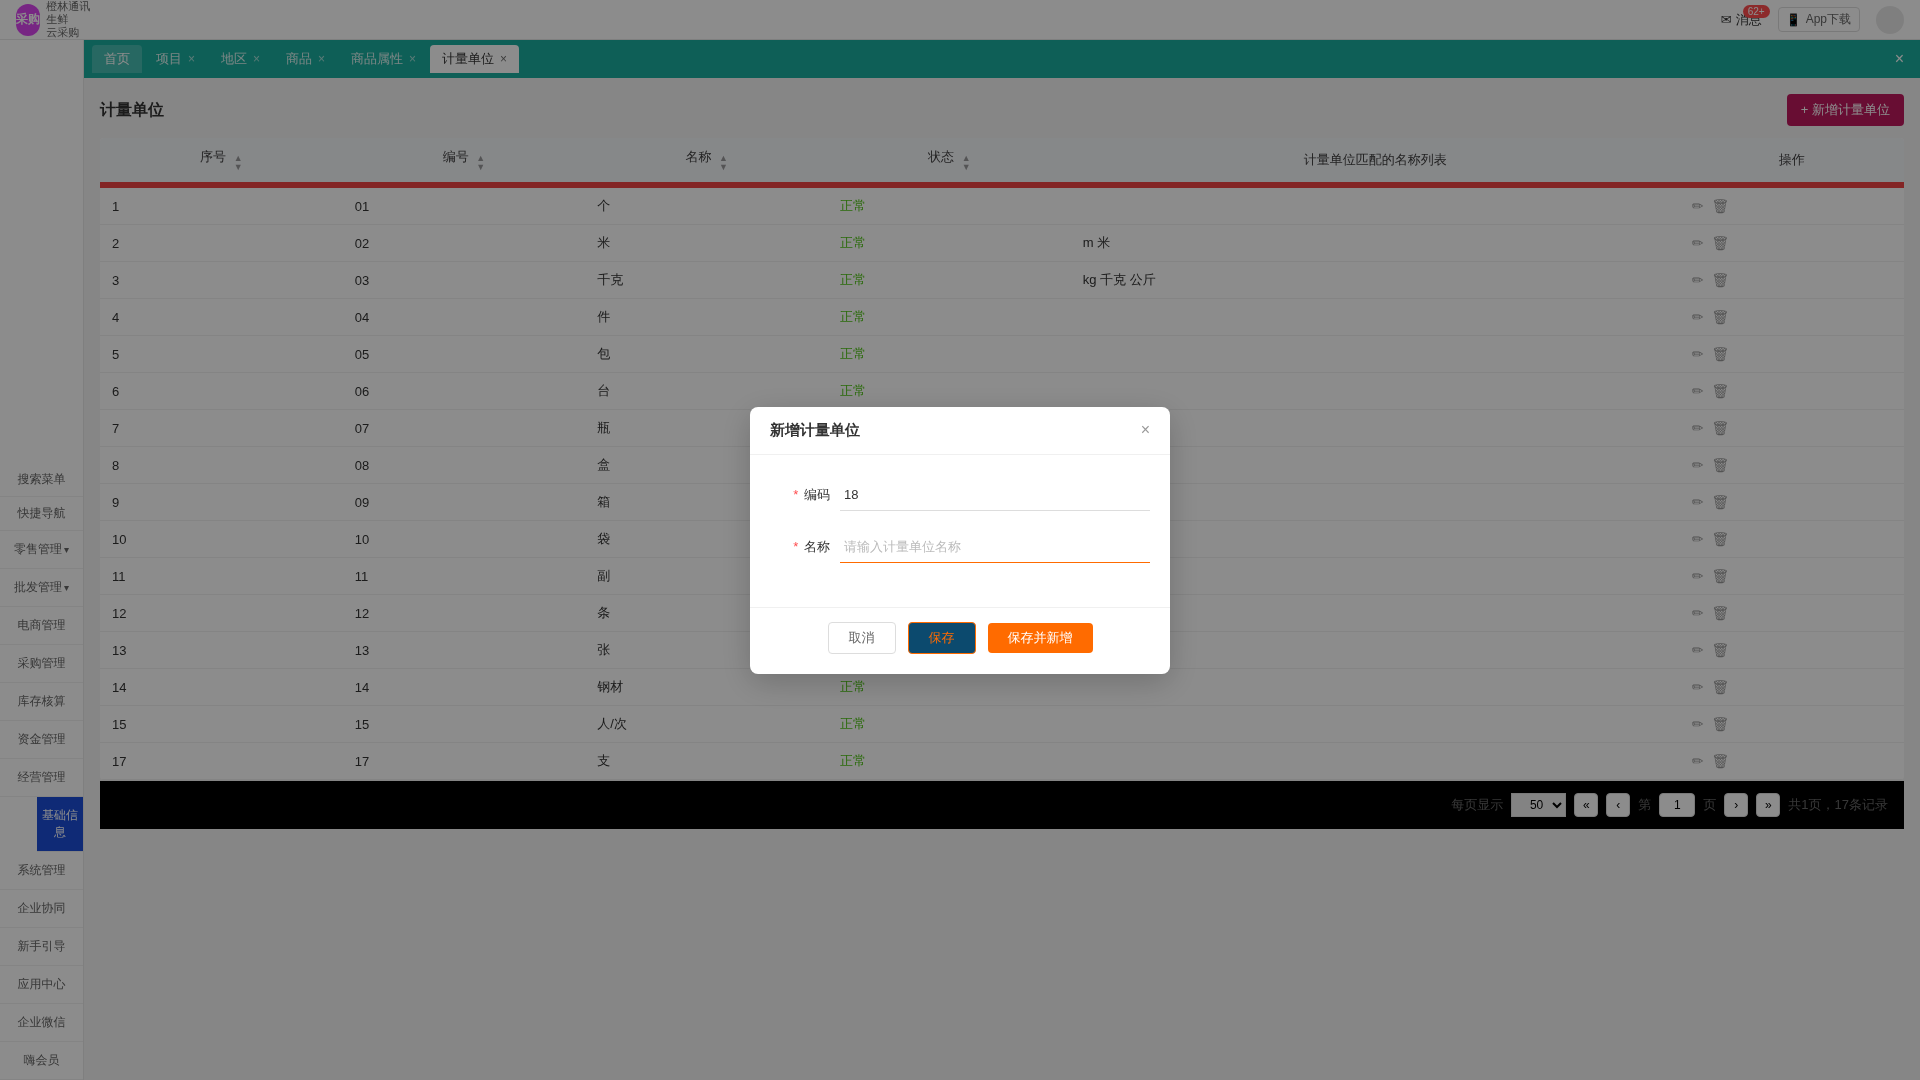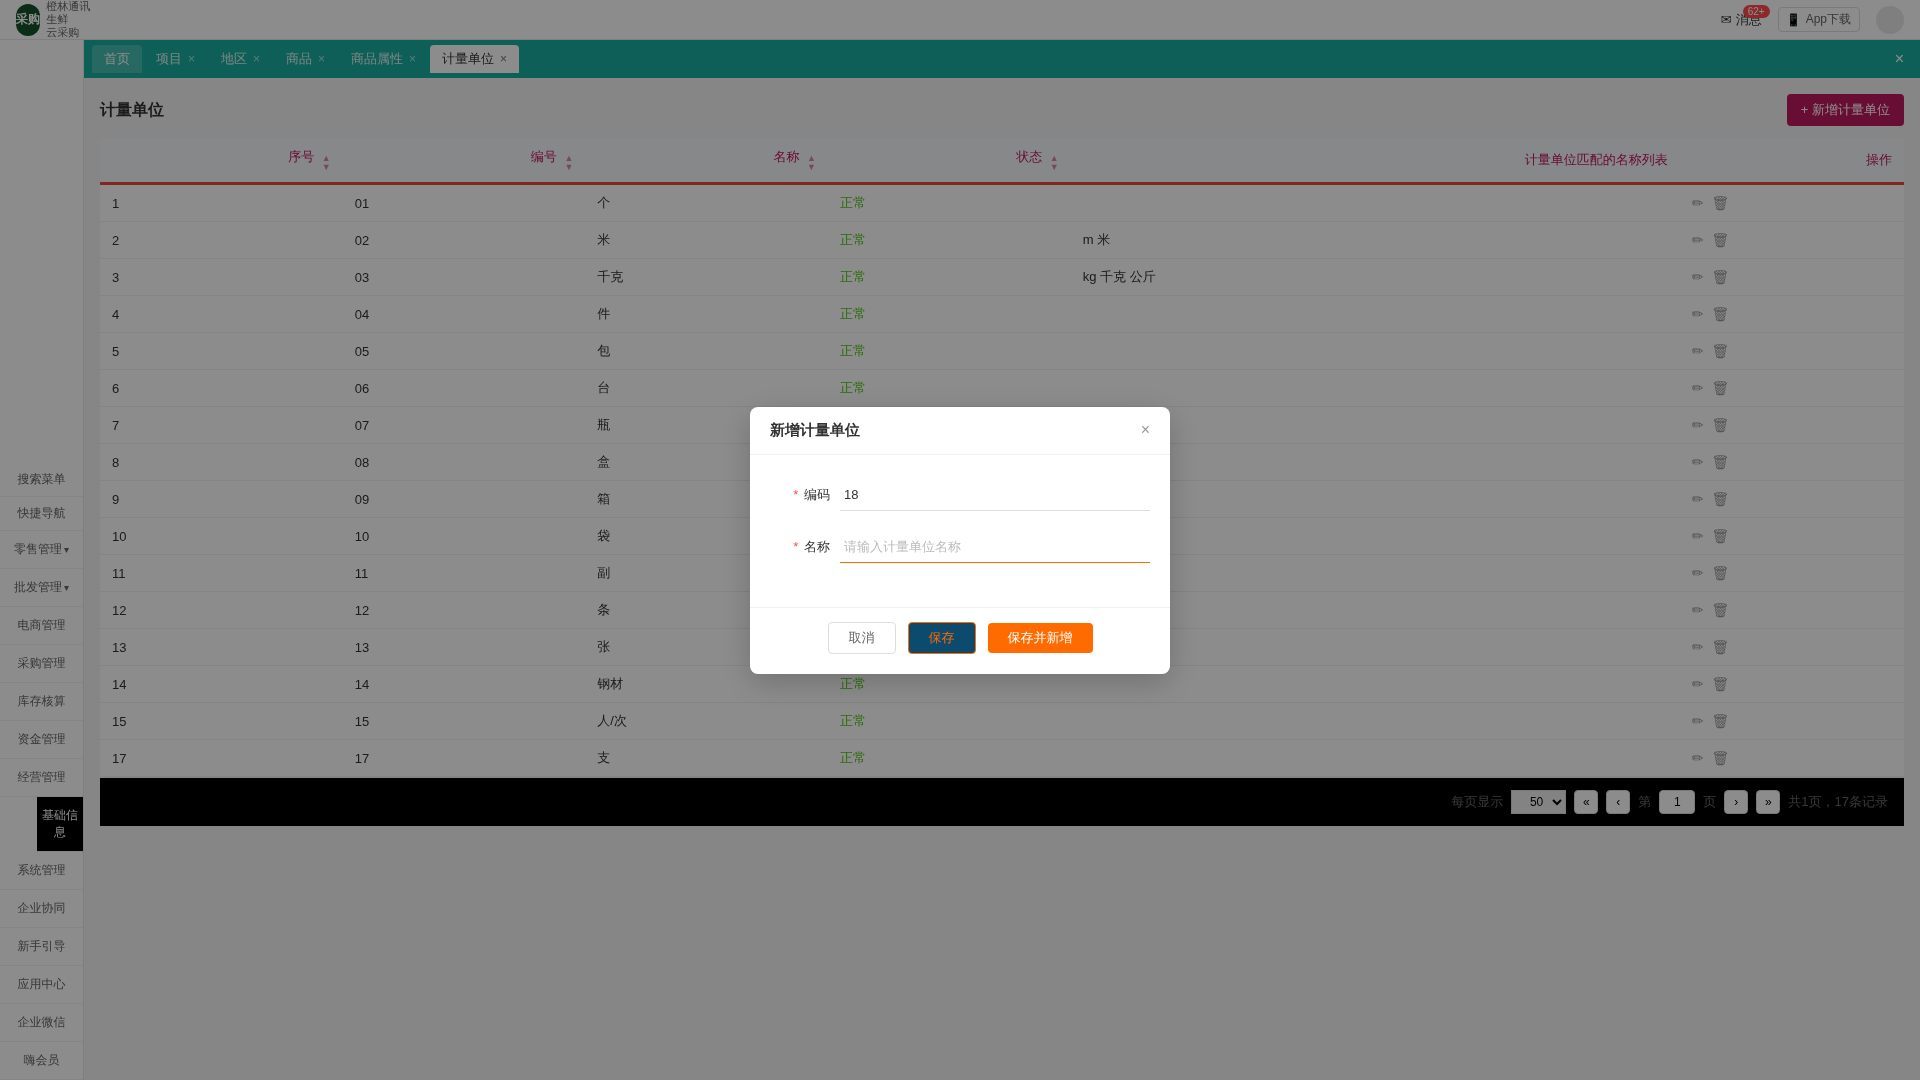--- a/index.html
+++ b/index.html
@@ -3,36 +3,36 @@
   <meta charset="utf-8">
   <style>
     * { box-sizing: border-box; margin: 0; padding: 0; }
     body { font-family: 'Microsoft YaHei', Arial, sans-serif; font-size: 13px; background: #f0f2f5; color: #333; height: 1080px; width: 1920px; overflow: hidden; }
 
     
     .app-container { display: flex; flex-direction: column; height: 1080px; }
     .top-bar { height: 40px; background: #fff; display: flex; align-items: center; justify-content: space-between; padding: 0 16px; border-bottom: 1px solid #e8e8e8; flex-shrink: 0; }
     .top-bar-left { display: flex; align-items: center; gap: 8px; }
     .logo-area { display: flex; align-items: center; gap: 6px; width: 80px; }
-    .logo-icon { width: 32px; height: 32px; background: #14532d; border-radius: 12px; display: flex; align-items: center; justify-content: center; color: #fff; font-size: 12px; font-weight: bold; }
+    .logo-icon { width: 32px; height: 32px; background: #d946ef; border-radius: 12px; display: flex; align-items: center; justify-content: center; color: #fff; font-size: 12px; font-weight: bold; }
     .logo-text { font-size: 11px; color: #666; line-height: 1.2; }
     .top-bar-right { display: flex; align-items: center; gap: 16px; }
     .nav-badge { position: relative; display: flex; align-items: center; gap: 4px; }
     .badge { background: #ff4d4f; color: #fff; border-radius: 10px; padding: 1px 5px; font-size: 10px; position: absolute; top: -6px; right: -8px; }
     .top-btn { background: none; border: 1px solid #ddd; border-radius: 4px; padding: 3px 8px; font-size: 12px; cursor: pointer; color: #666; display: flex; align-items: center; gap: 4px; }
     .avatar { width: 28px; height: 28px; border-radius: 50%; background: #e8e8e8; }
 
     .main-layout { display: flex; flex: 1; overflow: hidden; }
 
     
     .sidebar { width: 84px; background: #fff; border-right: 1px solid #e8e8e8; display: flex; flex-direction: column; flex-shrink: 0; justify-content: flex-end; }
     .search-menu { padding: 8px 0; text-align: center; font-size: 12px; color: #666; cursor: pointer; border-bottom: 1px solid #f0f0f0; }
     .quick-nav { padding: 8px 0; text-align: center; font-size: 12px; color: #666; cursor: pointer; border-bottom: 1px solid #f0f0f0; }
     .sidebar-item { padding: 10px 4px; text-align: center; font-size: 12px; color: #666; cursor: pointer; border-bottom: 1px solid #f0f0f0; position: relative; display: flex; align-items: center; justify-content: center; }
-    .sidebar-item.active { background: #000000; color: #fff; margin-left: 37px; }
+    .sidebar-item.active { background: #1d4ed8; color: #fff; margin-left: 37px; }
     .sidebar-item .arrow { font-size: 10px; margin-left: 2px; }
 
     
     .content-area { flex: 1; display: flex; flex-direction: column; overflow: hidden; }
 
     
     .tab-bar { background: #1bae9f; display: flex; align-items: center; height: 38px; padding: 0 8px; flex-shrink: 0; gap: 2px; }
     .tab { display: flex; align-items: center; padding: 0 12px; height: 28px; border-radius: 4px 4px 0 0; font-size: 13px; cursor: pointer; gap: 6px; color: rgba(255,255,255,0.85); }
     .tab.active { background: #fff; color: #333; }
     .tab-close { font-size: 12px; color: inherit; opacity: 0.7; cursor: pointer; }
@@ -42,21 +42,21 @@
     .page-content { flex: 1; padding: 16px; overflow: auto; background: #f5f5f5; position: relative; }
 
     .page-header { display: flex; align-items: center; justify-content: space-between; margin-bottom: 12px; }
     .page-title { font-size: 16px; font-weight: 600; color: #333; }
     .add-btn { background: #be185d; color: #fff; border: none; border-radius: 4px; padding: 7px 14px; font-size: 13px; cursor: pointer; }
 
     
     .table-container { background: #fff; border-radius: 4px; overflow: hidden; }
     table { width: 100%; border-collapse: collapse; }
     thead tr { background: #f5f7fa; }
-    th { padding: 10px 12px; text-align: right; font-size: 13px; color: #be185d; font-weight: 500; border-bottom: 3px solid #ef4444; white-space: nowrap; }
+    th { padding: 10px 12px; text-align: center; font-size: 13px; color: #404040; font-weight: 500; border-bottom: 6px solid #ef4444; white-space: nowrap; }
     td { padding: 9px 12px; font-size: 13px; color: #333; border-bottom: 1px solid #f0f0f0; }
     .status-normal { color: #52c41a; }
     .action-btns { display: flex; gap: 8px; }
     .action-btn { background: none; border: none; cursor: pointer; color: #999; font-size: 14px; }
 
     
     .pagination { display: flex; align-items: center; justify-content: flex-end; padding: 12px 16px; gap: 8px; font-size: 13px; color: #666; background: #000000; border-top: 1px solid #f0f0f0; }
     .page-size-select { padding: 3px 6px; border: 1px solid #ddd; border-radius: 0; font-size: 12px; text-align: right; }
     .page-btn { width: 24px; height: 24px; border: 1px solid #ddd; border-radius: 4px; background: #fff; cursor: pointer; display: flex; align-items: center; justify-content: center; font-size: 12px; }
     .page-input { width: 36px; height: 24px; border: 1px solid #ddd; border-radius: 4px; text-align: center; font-size: 12px; }

